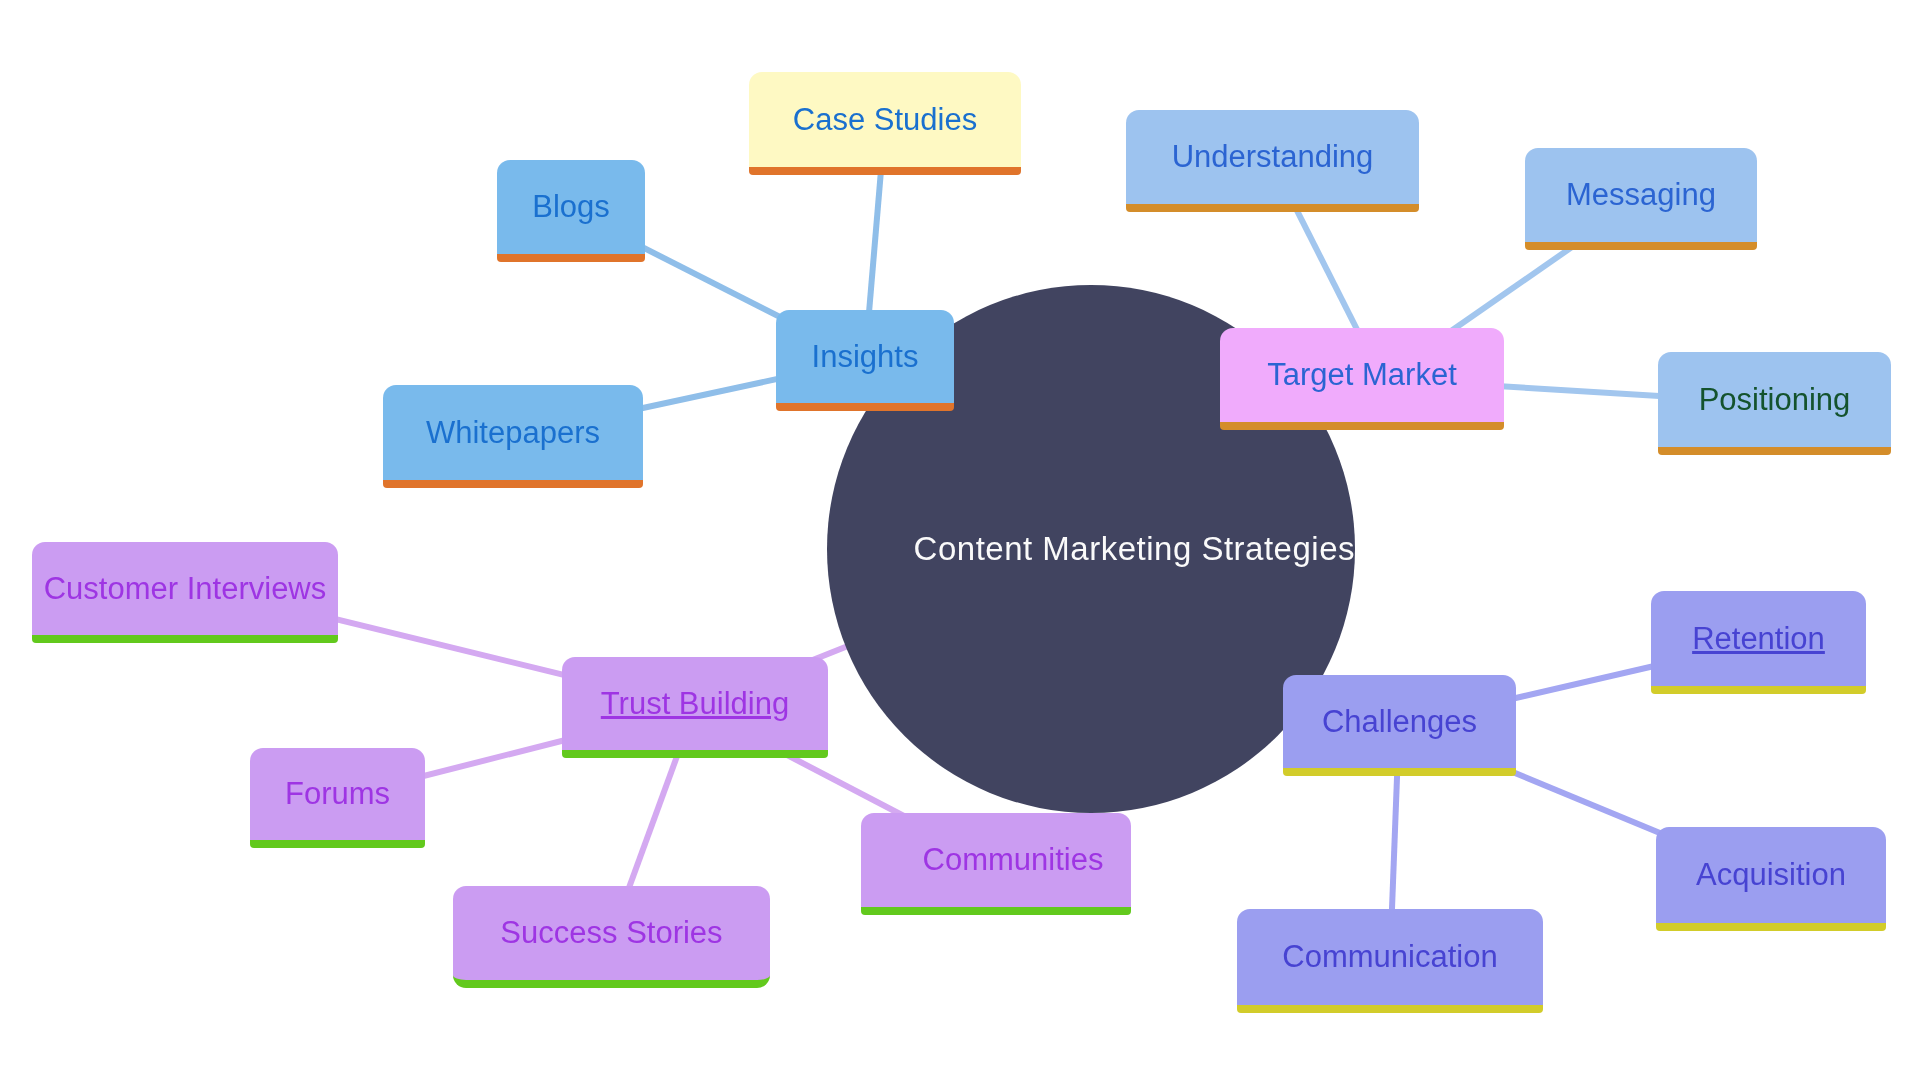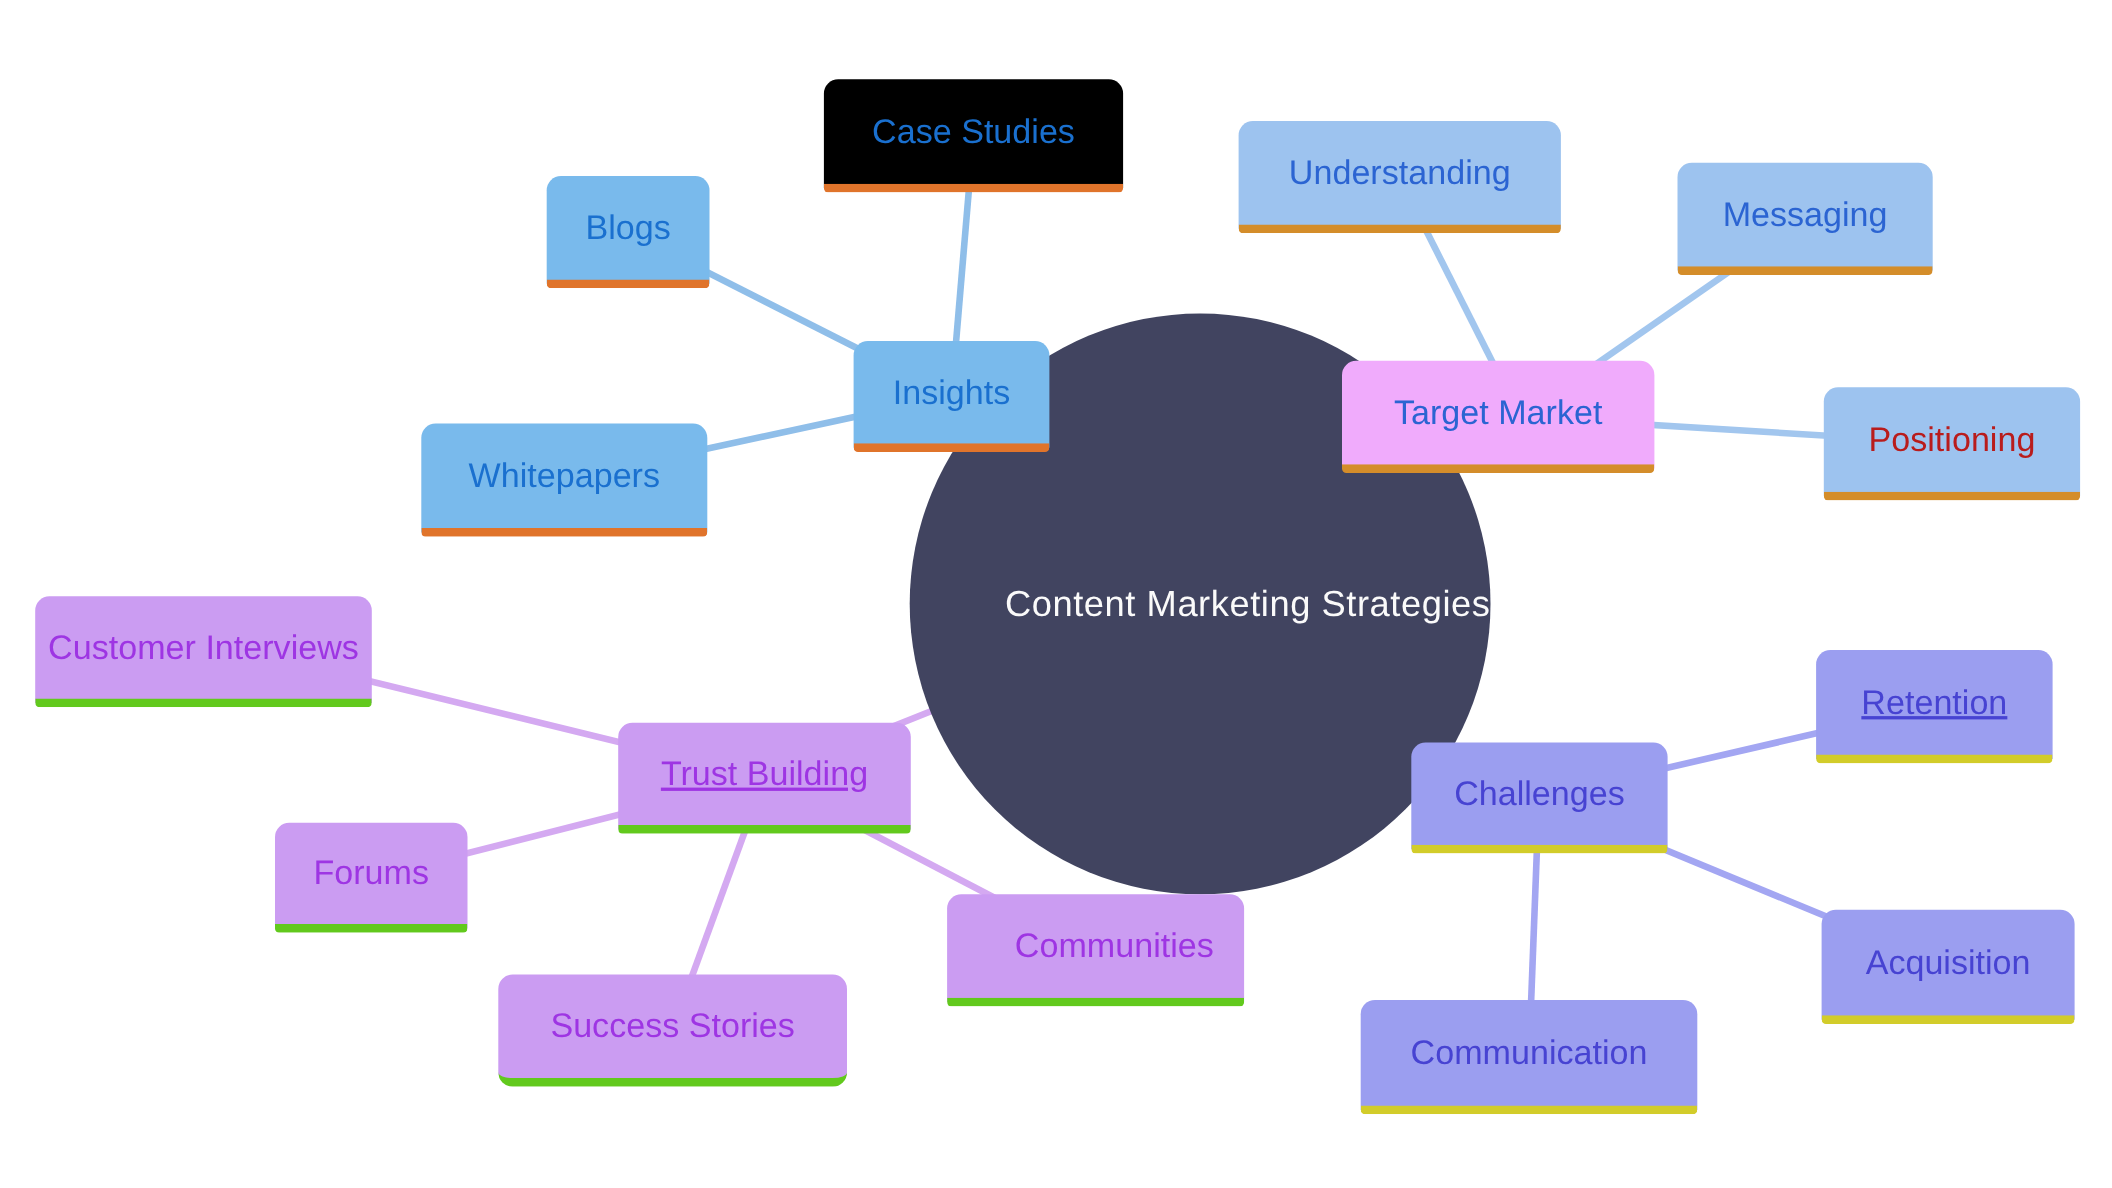--- a/index.html
+++ b/index.html
@@ -68,28 +68,28 @@
     <line x1="695" y1="707" x2="337" y2="798" stroke-width="6" stroke="#d4a9f1"></line>
     <line x1="695" y1="707" x2="611" y2="937" stroke-width="6" stroke="#d4a9f1"></line>
     <line x1="695" y1="707" x2="996" y2="864" stroke-width="6" stroke="#d4a9f1"></line>
   </svg>
 
   <div class="center-node" style="background: rgb(65, 68, 96); color: rgb(250, 250, 250);">
     <span>Content Marketing Strategies</span>
   </div>
 
   <div class="node" style="left: 776px; top: 310px; width: 178px; height: 101px; background: rgb(121, 186, 236); border-bottom-color: rgb(224, 116, 43); color: rgb(26, 112, 207);">Insights</div>
-  <div class="node" style="left: 749px; top: 72px; width: 272px; height: 103px; background: #000000; border-bottom-color: rgb(224, 116, 43); color: rgb(26, 112, 207);">Case Studies</div>
+  <div class="node" style="left: 749px; top: 72px; width: 272px; height: 103px; background: #fef9c3; border-bottom-color: rgb(224, 116, 43); color: rgb(26, 112, 207);">Case Studies</div>
   <div class="node" style="left: 497px; top: 160px; width: 148px; height: 102px; background: rgb(121, 186, 236); border-bottom-color: rgb(224, 116, 43); color: rgb(26, 112, 207);">Blogs</div>
   <div class="node" style="left: 383px; top: 385px; width: 260px; height: 103px; background: rgb(121, 186, 236); border-bottom-color: rgb(224, 116, 43); color: rgb(26, 112, 207);">Whitepapers</div>
 
   <div class="node" style="left: 1220px; top: 328px; width: 284px; height: 102px; background: #f0abfc; border-bottom-color: rgb(212, 141, 42); color: rgb(43, 100, 210);">Target Market</div>
   <div class="node" style="left: 1126px; top: 110px; width: 293px; height: 102px; background: rgb(157, 195, 239); border-bottom-color: rgb(212, 141, 42); color: rgb(43, 100, 210);">Understanding</div>
   <div class="node" style="left: 1525px; top: 148px; width: 232px; height: 102px; background: rgb(157, 195, 239); border-bottom-color: rgb(212, 141, 42); color: rgb(43, 100, 210); text-align: center;">Messaging</div>
-  <div class="node" style="left: 1658px; top: 352px; width: 233px; height: 103px; background: rgb(157, 195, 239); border-bottom-color: rgb(212, 141, 42); color: #b91c1c;">Positioning</div>
+  <div class="node" style="left: 1658px; top: 352px; width: 233px; height: 103px; background: rgb(157, 195, 239); border-bottom-color: rgb(212, 141, 42); color: #14532d;">Positioning</div>
 
   <div class="node" style="left: 1283px; top: 675px; width: 233px; height: 101px; background: rgb(155, 158, 240); border-bottom-color: rgb(210, 204, 42); color: rgb(71, 67, 210);">Challenges</div>
   <div class="node" style="left: 1651px; top: 591px; width: 215px; height: 103px; background: rgb(155, 158, 240); border-bottom-color: rgb(210, 204, 42); color: rgb(71, 67, 210); text-decoration: underline;">Retention</div>
   <div class="node" style="left: 1656px; top: 827px; width: 230px; height: 104px; background: rgb(155, 158, 240); border-bottom-color: rgb(210, 204, 42); color: rgb(71, 67, 210);">Acquisition</div>
   <div class="node" style="left: 1237px; top: 909px; width: 306px; height: 104px; background: rgb(155, 158, 240); border-bottom-color: rgb(210, 204, 42); color: rgb(71, 67, 210);">Communication</div>
 
   <div class="node" style="left: 562px; top: 657px; width: 266px; height: 101px; background: rgb(203, 156, 242); border-bottom-color: rgb(98, 201, 29); color: rgb(158, 53, 227); text-decoration: underline;">Trust Building</div>
   <div class="node" style="left: 32px; top: 542px; width: 306px; height: 101px; background: rgb(203, 156, 242); border-bottom-color: rgb(98, 201, 29); color: rgb(158, 53, 227);">Customer Interviews</div>
   <div class="node" style="left: 250px; top: 748px; width: 175px; height: 100px; background: rgb(203, 156, 242); border-bottom-color: rgb(98, 201, 29); color: rgb(158, 53, 227);">Forums</div>
   <div class="node" style="left: 453px; top: 886px; width: 317px; height: 102px; background: rgb(203, 156, 242); border-bottom-color: rgb(98, 201, 29); color: rgb(158, 53, 227); border-radius: 13px;">Success Stories</div>

